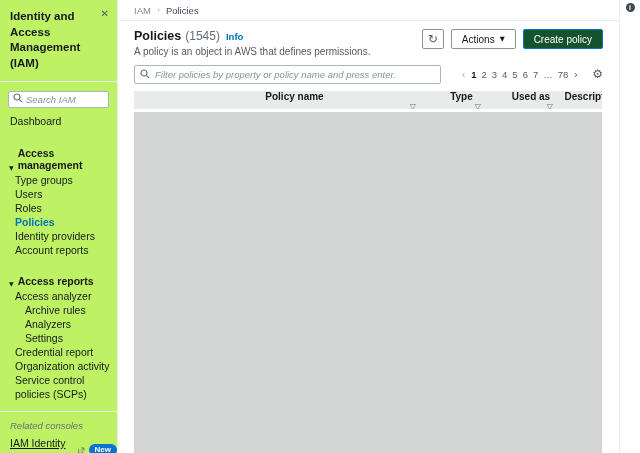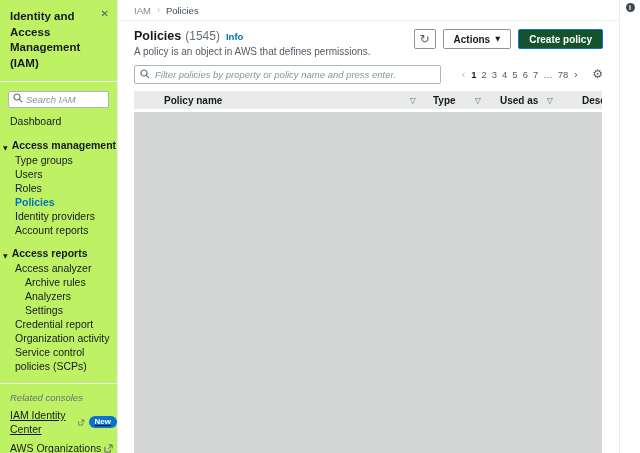--- a/index.html
+++ b/index.html
@@ -15,21 +15,21 @@
     cursor:pointer; font-family:"DejaVu Sans",sans-serif; }
   .sb-divider { border-bottom:1px solid #eaeded; }
   .sb-search { position:relative; margin:7px 8px 0 8px; }
   .sb-search input { width:100%; height:17px; border:1px solid #aab7b8; border-radius:2px;
     font-size:9.5px; padding:0 4px 0 17px; color:#16191f; outline:none;
     font-family:"Liberation Sans",sans-serif; }
   .sb-search input::placeholder { font-style:italic; color:#879596; }
   .sb-search svg { position:absolute; left:5px; top:4px; }
   .nav { margin-top:5px; }
   .nav-top { padding:2px 0 2px 10px; font-size:10.5px; cursor:pointer; }
-  .nav-section { margin-top:8px; padding:2px 0 2px 3px; font-size:10.5px; font-weight:bold;
+  .nav-section { margin-top:16px; padding:2px 0 2px 9px; font-size:10.5px; font-weight:bold;
     cursor:pointer; display:flex; align-items:flex-end; }
   .nav-section .caret { font-size:6px; margin-right:4px; color:#16191f;
     font-family:"DejaVu Sans",sans-serif; }
   .nav-item { padding:0 0 0 15px; font-size:10.5px; line-height:14px; cursor:pointer; }
   .nav-sub  { padding-left:25px; }
   .nav-item.active { color:#0073bb; font-weight:bold; }
   .sb-divider2 { border-bottom:1px solid #eaeded; margin:10px 0 8px 0; }
   .related-label { padding-left:10px; font-size:9.5px; font-style:italic; color:#687078; }
   .console-link { display:flex; align-items:center; padding-left:10px; margin-top:5px;
     font-size:10.5px; line-height:14px; cursor:pointer;text-decoration:underline; }
@@ -55,21 +55,21 @@
   .content { padding:8px 16px 0 15px; }
   .head-row { display:flex; align-items:flex-start; }
   .title-line { display:flex; align-items:baseline; }
   .page-title { font-size:12.5px; font-weight:bold; }
   .page-count { font-size:12px; color:#687078; margin-left:4px; font-weight:normal; }
   .info-link { font-size:9.5px; color:#0073bb; font-weight:bold; margin-left:6px; cursor:pointer; }
   .page-desc { font-size:10px; color:#545b64; margin-top:3px; }
   .head-buttons { margin-left:auto; display:flex; align-items:center; gap:7px; }
   .btn { height:20px; display:inline-flex; align-items:center; justify-content:center;
     border:1px solid #879596; border-radius:2px; background:#fff; color:#16191f;
-    font-size:10px; font-weight:bold; padding:0 10px; cursor:pointer; white-space:nowrap; }
+    font-size:10px; font-weight:normal; padding:0 10px; cursor:pointer; white-space:nowrap; }
   .btn-icon { width:22px; padding:0; font-size:12px; color:#545b64;
     font-family:"DejaVu Sans",sans-serif; font-weight:normal; }
   .btn .dd-caret { font-size:6.5px; margin-left:5px; font-family:"DejaVu Sans",sans-serif; }
   .btn-primary { background:#14532d; border-color:#0972d3; color:#fff; }
 
   .filter-row { display:flex; align-items:center; margin-top:7px; }
   .filter-box { position:relative; width:307px; }
   .filter-box input { width:100%; height:19px; border:1px solid #aab7b8; border-radius:2px;
     font-size:9.5px; padding:0 6px 0 20px; outline:none; color:#16191f;
     font-family:"Liberation Sans",sans-serif; }
@@ -82,21 +82,21 @@
     font-family:"DejaVu Sans",sans-serif; }
   .pg-arrow.disabled { color:#aab7b8; }
   .pg.current { color:#16191f; font-weight:bold; }
   .pg-gear { font-size:12px; color:#545b64; margin-left:11px; cursor:pointer;
     font-family:"DejaVu Sans",sans-serif; }
 
   .table-wrap { margin:7px 1px 0 0; }
   .thead { display:flex; align-items:center; height:18px; background:#e9eaea;
     font-size:10px; font-weight:bold; overflow:hidden; }
   .th { display:flex; align-items:center; overflow:hidden; white-space:nowrap; height:100%;
-    cursor:pointer; }
+    cursor:pointer;flex-direction:column; }
   .th-select { width:30px; flex:none; }
   .th-name { flex:1; padding-left:0; }
   .th-type { width:65px; flex:none; padding-left:8px; }
   .th-used { width:72px; flex:none; padding-left:10px; }
   .th-desc { width:40px; flex:none; padding-left:20px; }
   .th .filter-ic { margin-left:auto; margin-right:9px; font-size:8px; color:#687078;
     font-weight:normal; cursor:pointer; font-family:"DejaVu Sans",sans-serif; }
   .tbody-placeholder { height:344px; background:#d3d4d4; margin-top:3px; }
 </style>
 </head>

